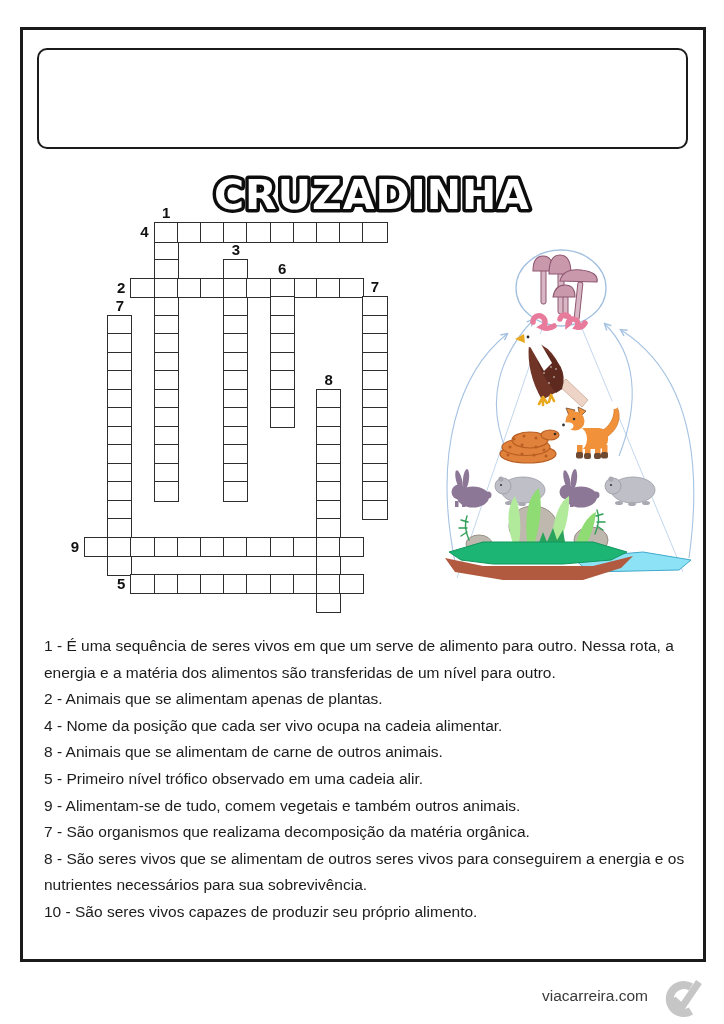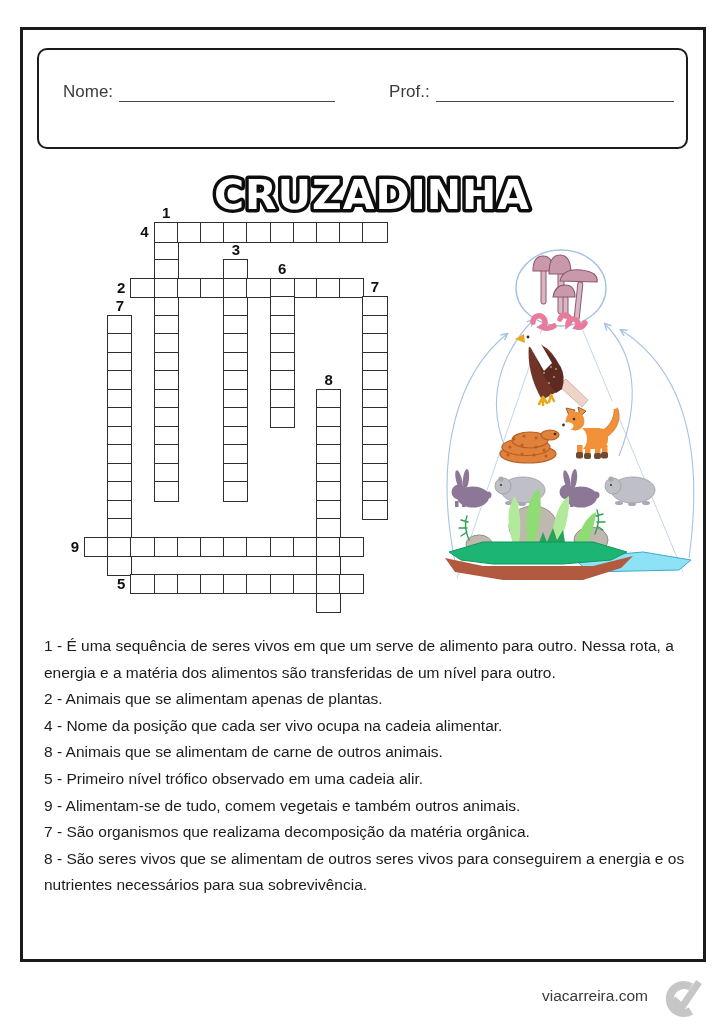--- a/index.html
+++ b/index.html
@@ -44,26 +44,20 @@
     display:flex; align-items:center; gap:12px;
   }
   .footer-text { font-size:15.5px; color:#3a3a3a; }
 </style>
 </head>
 <body>
 
 <div class="page-frame"></div>
 
 <div class="id-box">
-  <div class="id-row">
-    <span class="id-label">Nome:</span>
-    <span class="wline" style="width:216px"></span>
-    <span class="id-label" style="margin-left:54px">Prof.:</span>
-    <span class="wline" style="width:238px"></span>
-  </div>
 </div>
 
 <div class="title-wrap">
   <svg width="340" height="60" viewBox="0 0 340 60">
     <text x="170" y="45" text-anchor="middle" font-family="DejaVu Sans, sans-serif" font-size="41" font-weight="bold" letter-spacing="1" fill="#ffffff" stroke="#0d0d0d" stroke-width="7" paint-order="stroke" stroke-linejoin="round">CRUZADINHA</text>
   </svg>
 </div>
 
 <div id="crossword">
     <div class="cell" style="left: 68.6px; top: -1px; width: 25.2px; height: 20.5px;"></div>
@@ -364,20 +358,21 @@
 
 <div id="clues">
     <p>1 - É uma sequência de seres vivos em que um serve de alimento para outro. Nessa rota, a energia e a matéria dos alimentos são transferidas de um nível para outro.</p>
     <p>2 - Animais que se alimentam apenas de plantas.</p>
     <p>4 - Nome da posição que cada ser vivo ocupa na cadeia alimentar.</p>
     <p>8 - Animais que se alimentam de carne de outros animais.</p>
     <p>5 - Primeiro nível trófico observado em uma cadeia alir.</p>
     <p>9 - Alimentam-se de tudo, comem vegetais e também outros animais.</p>
     <p>7 - São organismos que realizama decomposição da matéria orgânica.</p>
     <p>8 - São seres vivos que se alimentam de outros seres vivos para conseguirem a energia e os nutrientes necessários para sua sobrevivência.</p>
+    <p>10 - São seres vivos capazes de produzir seu próprio alimento.</p>
   </div>
 
 <div class="footer">
   <span class="footer-text">viacarreira.com</span>
   <svg width="42" height="46" viewBox="0 0 42 46">
     <path d="M31,14 A14,14 0 1 0 31,38" fill="none" stroke="#c6c6c6" stroke-width="8"></path>
     <polyline points="13,26 22,34 39,9" fill="none" stroke="#c6c6c6" stroke-width="7"></polyline>
   </svg>
 </div>
 

